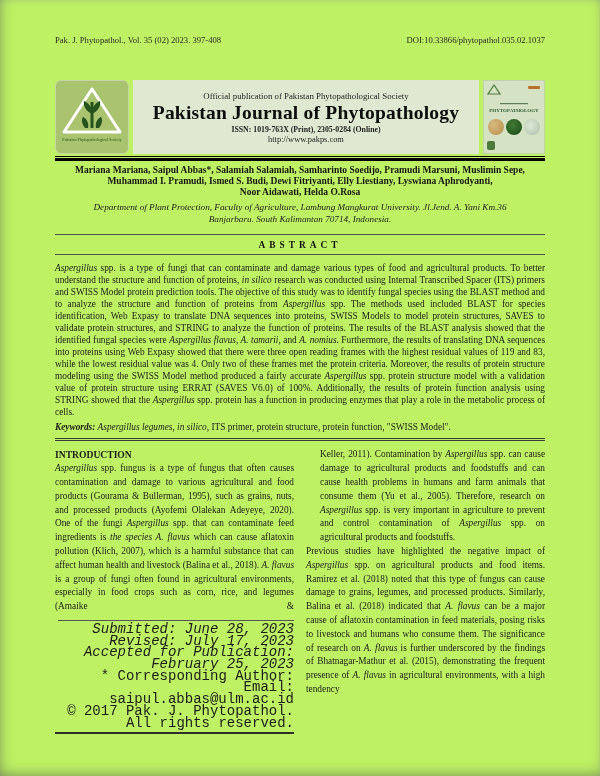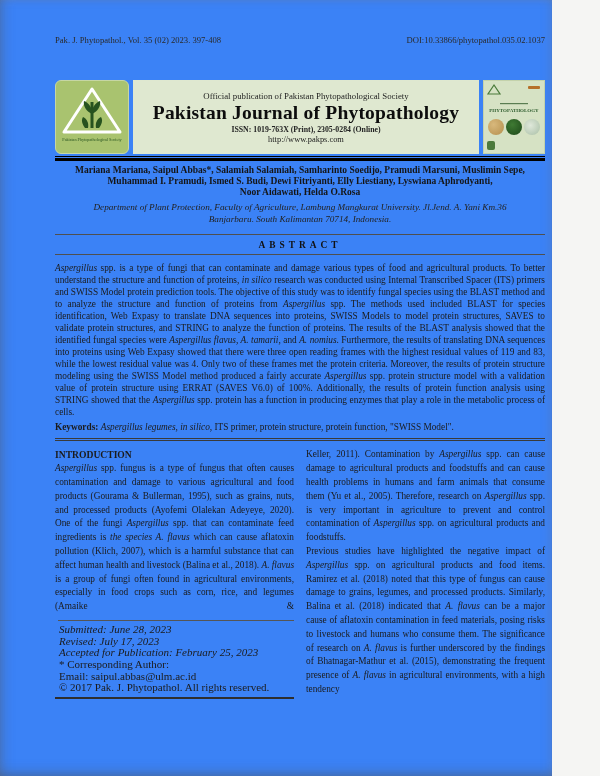--- a/index.html
+++ b/index.html
@@ -2,21 +2,21 @@
 <html style="--banner-bg: #dfe8d0; --logo-bg: #a9c36f; --cover-bg: #d6e2c4; --rule-color: #000000;"><head>
 <meta charset="utf-8">
 <style>
   html,body{margin:0;padding:0;}
   body{
     width:600px;height:776px;background:#f5f5f3;
     font-family:"Liberation Serif","DejaVu Serif",serif;
     color:#1c1c1c;-webkit-font-smoothing:antialiased;
   }
   .page{
-    position:relative;width:552px;height:776px;background:#3b82f6;overflow:hidden;
+    position:relative;width:600px;height:776px;background:#bef264;overflow:hidden;
     box-shadow:inset 10px 0 14px -10px rgba(90,90,90,.55),
                inset -8px 0 12px -9px rgba(120,120,120,.4),
                inset 0 -12px 14px -11px rgba(80,80,80,.55),
                inset 0 8px 10px -9px rgba(140,140,140,.35);
   }
   .content{position:absolute;left:55px;top:0;width:490px;}
   
   .hdr{display:flex;justify-content:space-between;margin-top:35px;font-size:8.6px;color:#2a2a2a;}
   
   .banner{display:flex;align-items:stretch;gap:4px;height:74px;margin-top:35px;}
@@ -50,28 +50,28 @@
   .abs-rule-top{margin-top:9px;}
   .abs-heading{text-align:center;font-size:9.4px;font-weight:bold;letter-spacing:4px;padding:5px 0 4px 0;color:#111;}
   .abstract-body{margin-top:7px;font-size:9.3px;line-height:12px;text-align:justify;color:#1b1b1b;}
   .keywords{margin-top:4px;font-size:9.3px;color:#1b1b1b;}
   .kw-rule{margin-top:6px;}
   
   .columns{display:flex;gap:12px;margin-top:7px;}
   .col{width:239px;font-size:9.3px;line-height:13.8px;text-align:justify;color:#1b1b1b;}
   .intro-heading{font-weight:bold;font-size:9.6px;}
   .flowfill{text-align-last:justify;}
-  .p-norm{text-align-last:auto;}
+  .p-norm{text-align-last:auto;margin-left:14px;}
   
   .foot-sep{height:1px;background:#555;margin-top:6px;margin-left:3px;}
-  .footnotes{margin-top:3px;font-size:11px;line-height:11.7px;padding-left:4px;text-align:left;}
+  .footnotes{margin-top:3px;font-size:14px;line-height:11.7px;padding-left:4px;text-align:right;font-family:Liberation Mono, monospace;}
   .fn-italic{font-style:italic;}
   .foot-rule{height:2px;background:#2e2e2e;margin-top:3px;}
   .page-number{margin-top:9px;font-size:9.8px;color:#333;text-align:left;}
-  i{font-style:italic;} b{font-weight:bold;}
+  i{font-style:italic;} b{font-weight:bold;font-style:italic;}
 </style>
 </head>
 <body>
 
 <div class="page">
   <div class="content">
 
     <div class="hdr">
       <span>Pak. J. Phytopathol., Vol. 35 (02) 2023. 397-408</span>
       <span>DOI:10.33866/phytopathol.035.02.1037</span>

